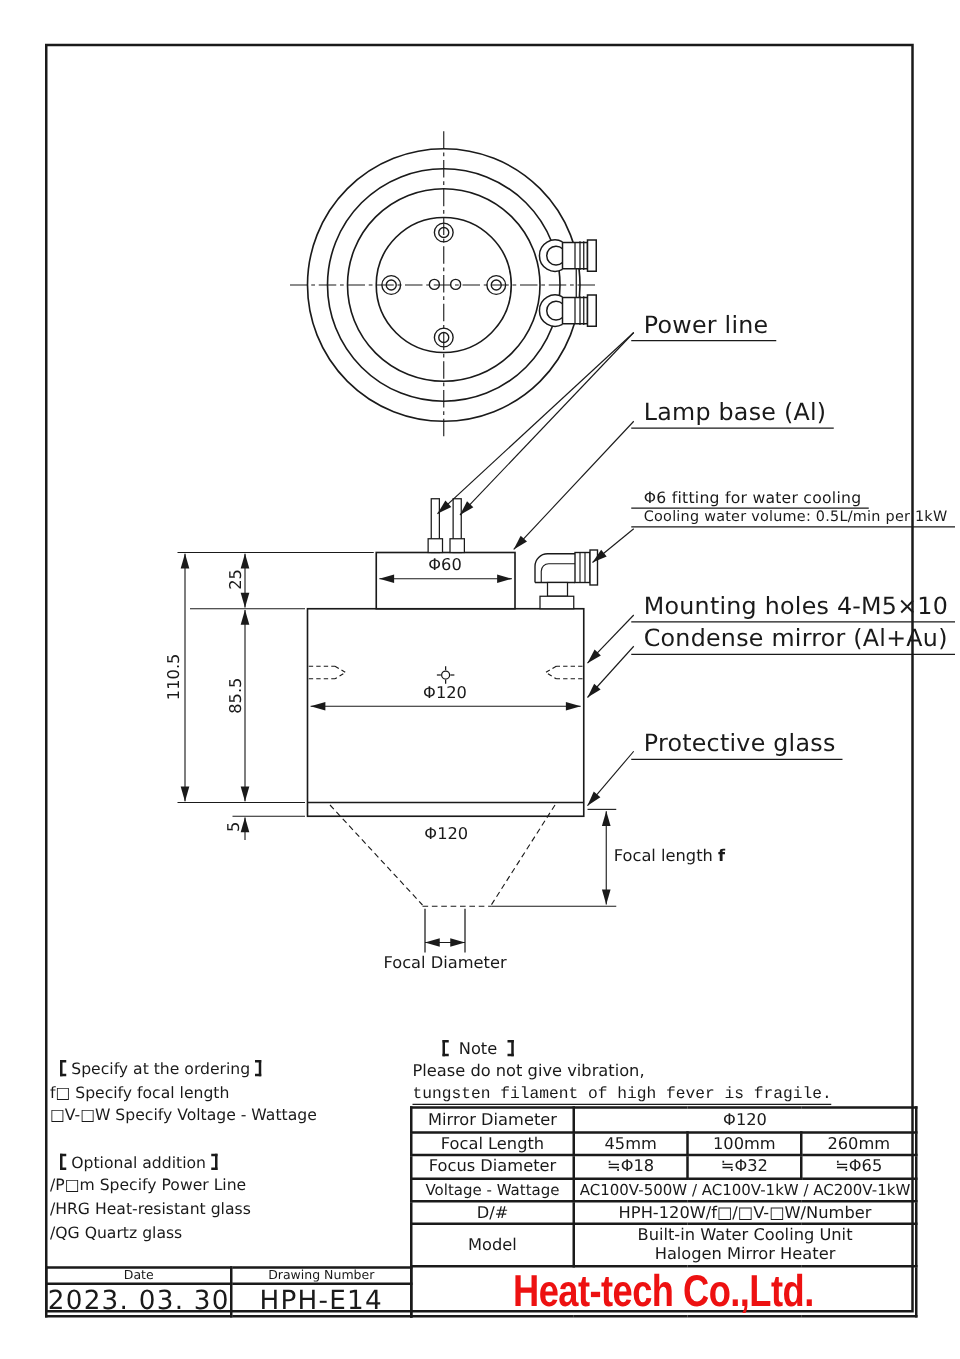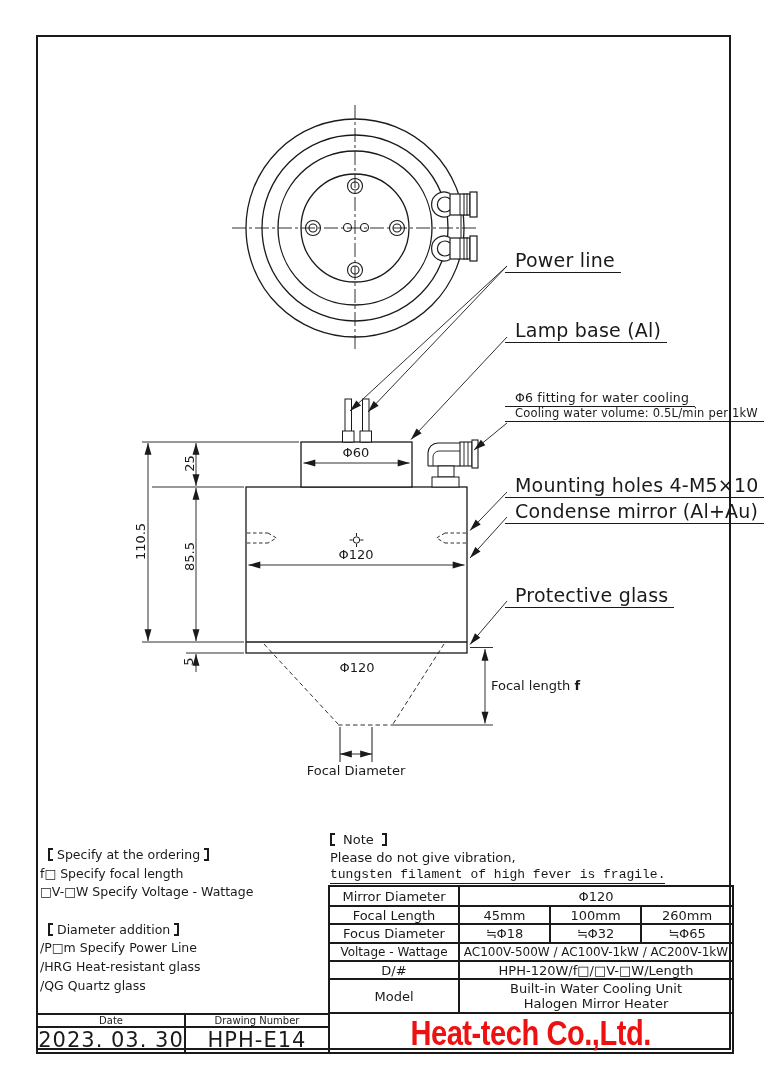--- a/index.html
+++ b/index.html
@@ -194,28 +194,28 @@
   <div class="dimtext" style="left:322px; top:660px; width:70px;">Φ120</div>
 
   <div class="ordering">
     <div class="title">
       <span class="jb l"></span><span>Specify at the ordering</span><span class="jb r"></span>
     </div>
     <div>f□ Specify focal length</div>
     <div>□V-□W Specify Voltage - Wattage</div>
     <div class="spacer"></div>
     <div class="title">
-      <span class="jb l"></span><span>Diameter addition</span><span class="jb r"></span>
+      <span class="jb l"></span><span>Optional addition</span><span class="jb r"></span>
     </div>
     <div>/P□m Specify Power Line</div>
     <div>/HRG Heat-resistant glass</div>
     <div>/QG Quartz glass</div>
   </div>
 
-  <div class="noteline" style="left:330px; top:832px;">
+  <div class="noteline" style="left:354px; top:832px;">
     <span class="jb l"></span><span style="padding:0 4px;">Note</span><span class="jb r"></span>
   </div>
   <div class="noteline" style="left:330px; top:850px;">Please do not give vibration,</div>
   <div class="noteline underl" style="left:330px; top:867px;">tungsten filament of high fever is fragile.</div>
 
   <table class="spec">
     <colgroup>
         <col style="width:130px">
         <col style="width:91px">
         <col style="width:91px">
@@ -237,21 +237,21 @@
       <td>≒Φ18</td>
       <td>≒Φ32</td>
       <td>≒Φ65</td>
     </tr>
     <tr>
       <td class="sm" style="height:16px;">Voltage - Wattage</td>
       <td class="sm" colspan="3">AC100V-500W / AC100V-1kW / AC200V-1kW</td>
     </tr>
     <tr>
       <td style="height:16px;">D/#</td>
-      <td colspan="3">HPH-120W/f□/□V-□W/Length</td>
+      <td colspan="3">HPH-120W/f□/□V-□W/Number</td>
     </tr>
     <tr>
       <td style="height:32px;border-radius:13px;">Model</td>
       <td colspan="3">
         <div class="model-line">Built-in Water Cooling Unit</div>
         <div class="model-line">Halogen Mirror Heater</div>
       </td>
     </tr>
     <tr>
       <td colspan="4" class="logo-cell">

